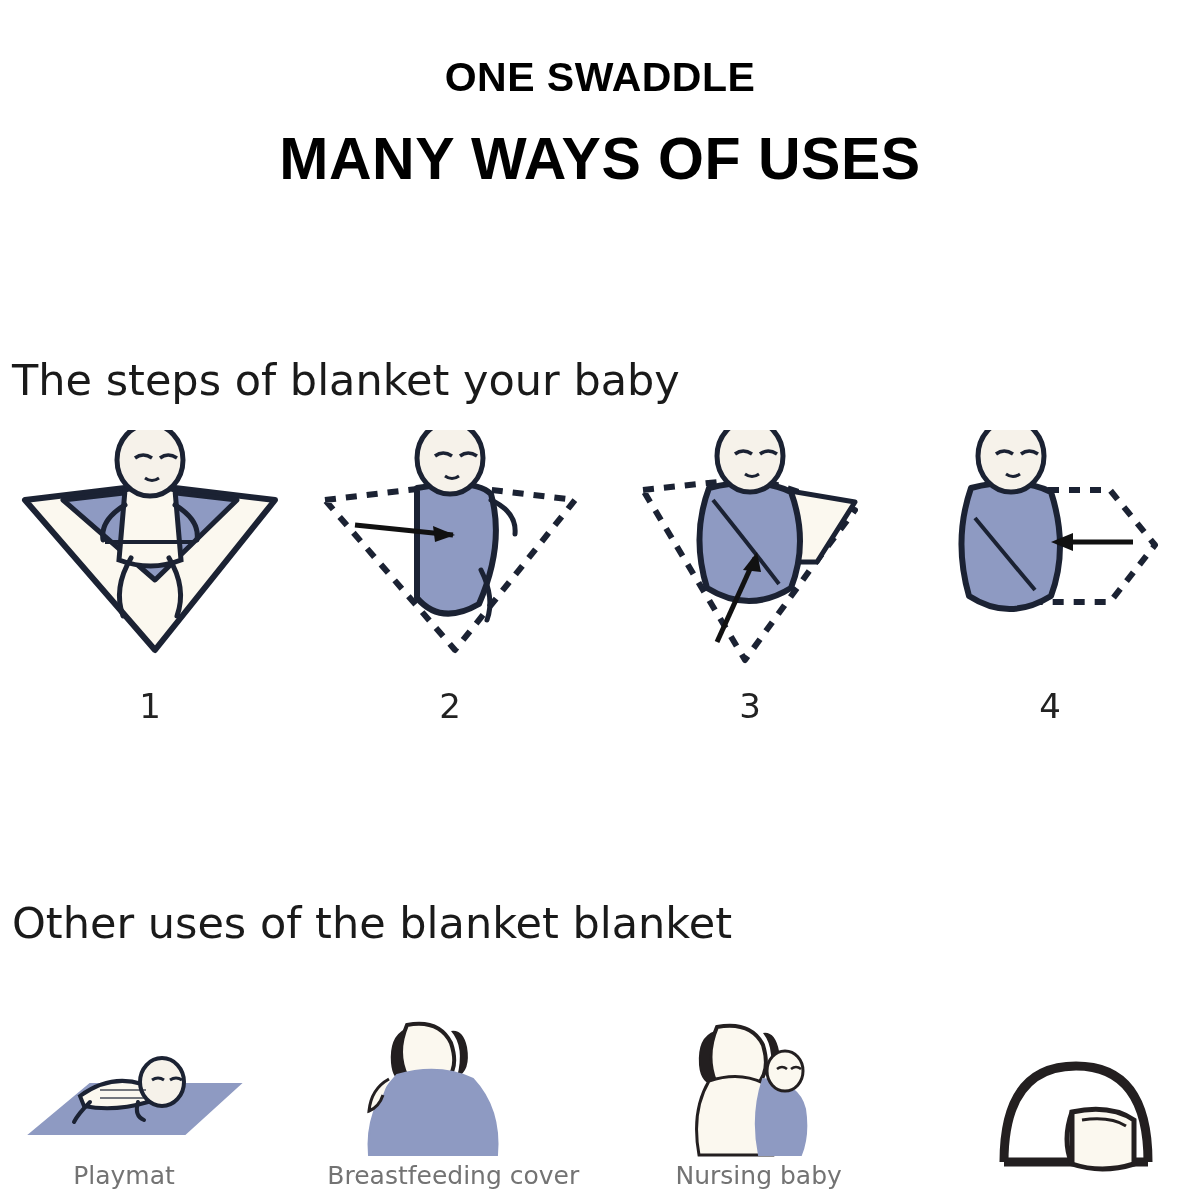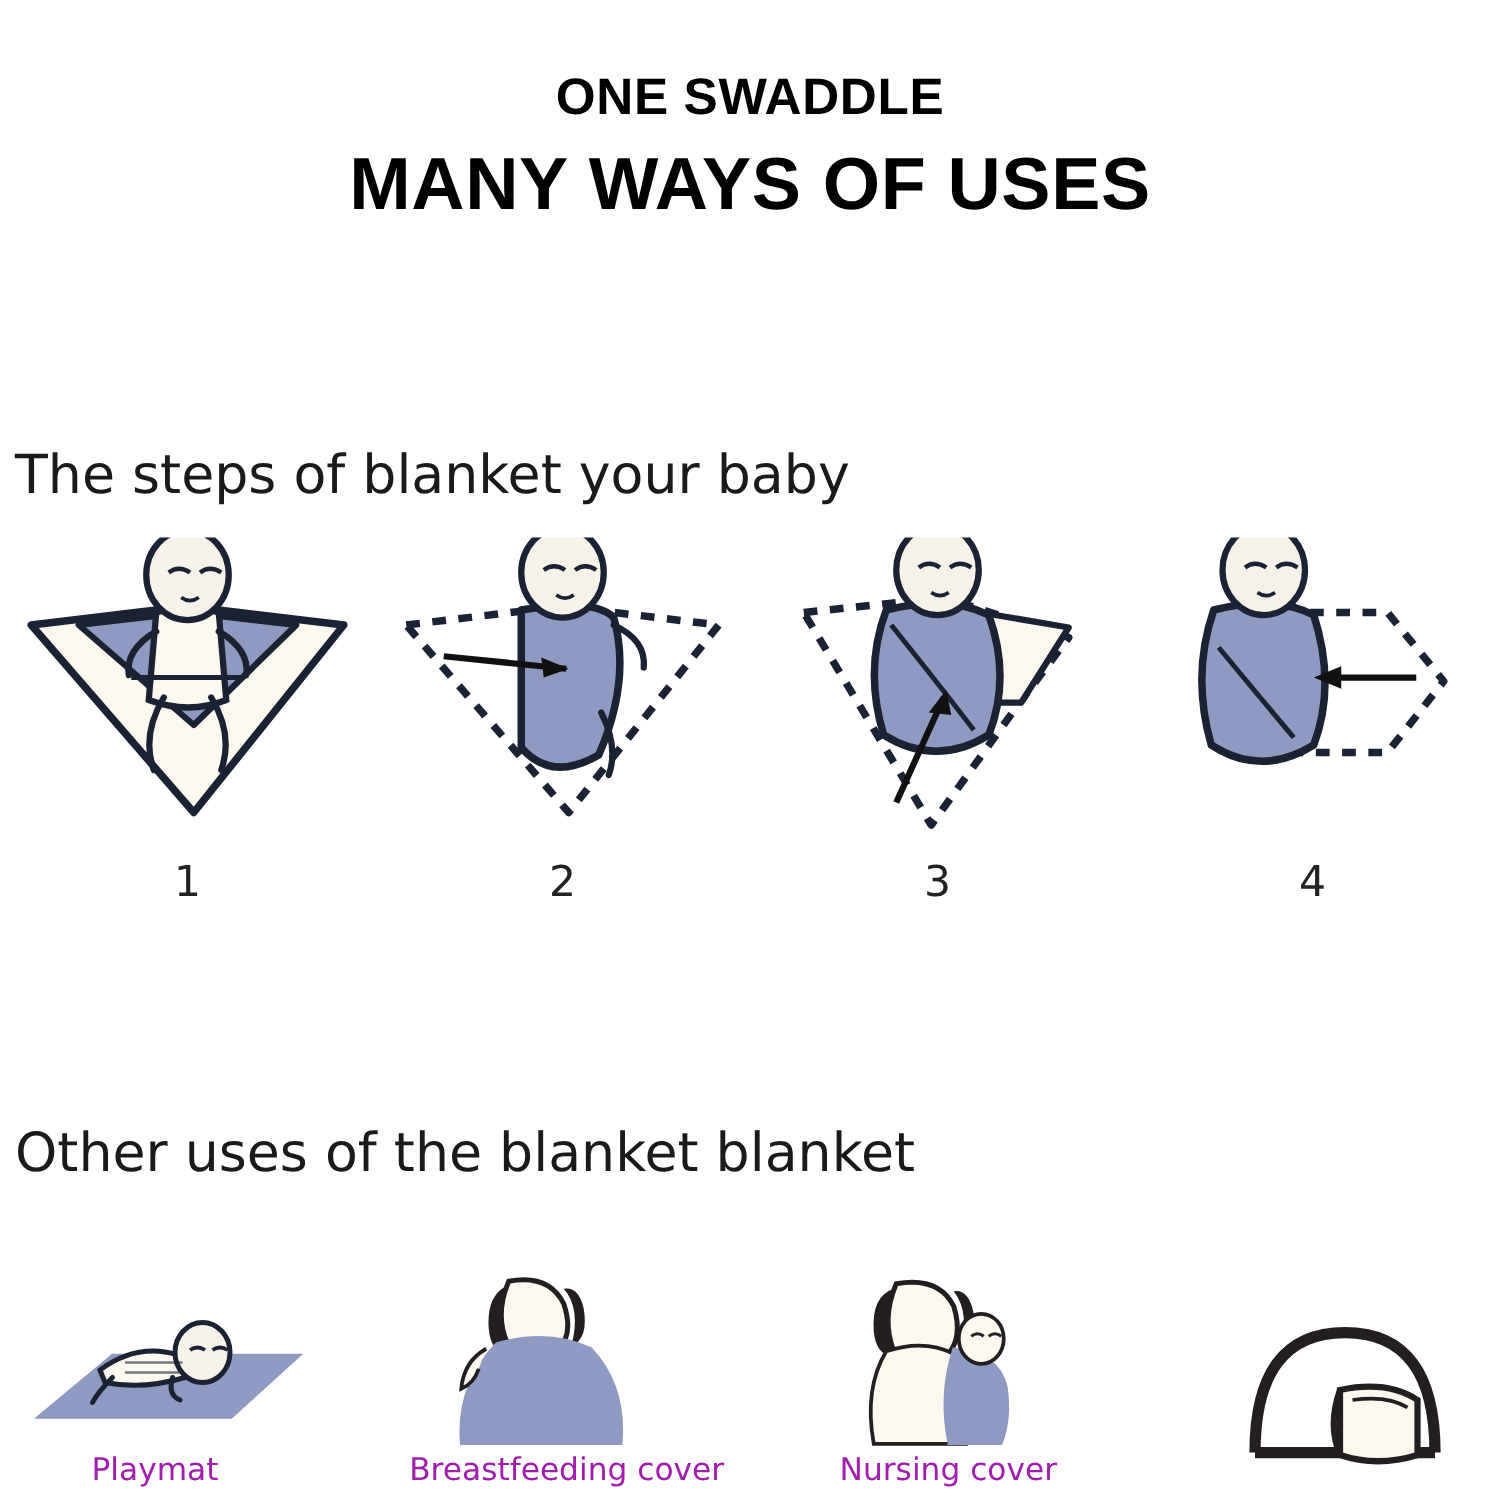--- a/index.html
+++ b/index.html
@@ -21,21 +21,21 @@
     font-size: 41px;
     letter-spacing: 0.5px;
     margin-top: 54px;
     color: #000;
   }
   .headline-2 {
     text-align: center;
     font-weight: bold;
     font-size: 59px;
     letter-spacing: 0.5px;
-    margin-top: 12px;
+    margin-top: 24px;
     color: #000;
   }
   .section-title {
     font-size: 43px;
     color: #1a1a1a;
     font-family: "DejaVu Sans", sans-serif;
     font-weight: 400;
   }
   #steps-title {
     position: absolute;
@@ -78,21 +78,21 @@
     align-items: flex-end;
     padding: 0 10px;
     box-sizing: border-box;
   }
   .use-cell {
     width: 228px;
     text-align: center;
   }
   .use-label {
     font-size: 25px;
-    color: #a21caf;
+    color: #737373;
     font-family: "DejaVu Sans", sans-serif;
     margin-top: 2px;
     white-space: nowrap;
   }
   svg { display: block; margin: 0 auto; }
 </style>
 </head>
 <body>
 
 <div class="headline-1">ONE SWADDLE</div>
@@ -220,21 +220,21 @@
     <svg width="200" height="140" viewBox="0 0 200 140">
       <path d="M58 8 q34 -6 46 18 q8 26 -6 40 q-24 6 -42 -4 q-10 -26 2 -54 Z" fill="#fbf8ef" stroke="#231f20" stroke-width="4"></path>
       <path d="M56 12 q-12 34 4 54 q-18 2 -20 -20 q-2 -28 16 -34 Z" fill="#231f20"></path>
       <path d="M104 14 q14 18 4 50 q16 -6 12 -32 q-4 -20 -16 -18 Z" fill="#231f20"></path>
       <path d="M50 62 q30 -10 54 2 q16 34 10 72 l-74 0 q-8 -44 10 -74 Z" fill="#fbf8ef" stroke="#231f20" stroke-width="3"></path>
       <path d="M104 60 q36 4 42 30 q4 26 -4 46 l-42 0 q-8 -40 4 -76 Z" fill="#8e9ac2" stroke="#8e9ac2" stroke-width="2"></path>
       <ellipse cx="126" cy="52" rx="18" ry="20" fill="#fbf8ef" stroke="#231f20" stroke-width="3"></ellipse>
       <path d="M118 50 q5 -4 10 0" fill="none" stroke="#231f20" stroke-width="2.5"></path>
       <path d="M132 50 q5 -4 10 0" fill="none" stroke="#231f20" stroke-width="2.5"></path>
     </svg>
-    <div class="use-label">Nursing cover</div>
+    <div class="use-label">Nursing baby</div>
   </div>
 
   <div class="use-cell">
     <svg width="180" height="140" viewBox="0 0 180 140">
       <path d="M18 112 q0 -96 72 -96 q72 0 72 96" fill="none" stroke="#231f20" stroke-width="9"></path>
       <path d="M18 112 h144" stroke="#231f20" stroke-width="9"></path>
       <path d="M86 62 q38 -8 62 8 l0 44 q-32 10 -62 0 Z" fill="#fbf8ef" stroke="#231f20" stroke-width="5"></path>
       <path d="M86 62 q-10 28 0 52" fill="none" stroke="#231f20" stroke-width="5"></path>
       <path d="M96 70 q28 -4 44 6" fill="none" stroke="#231f20" stroke-width="3"></path>
     </svg>

